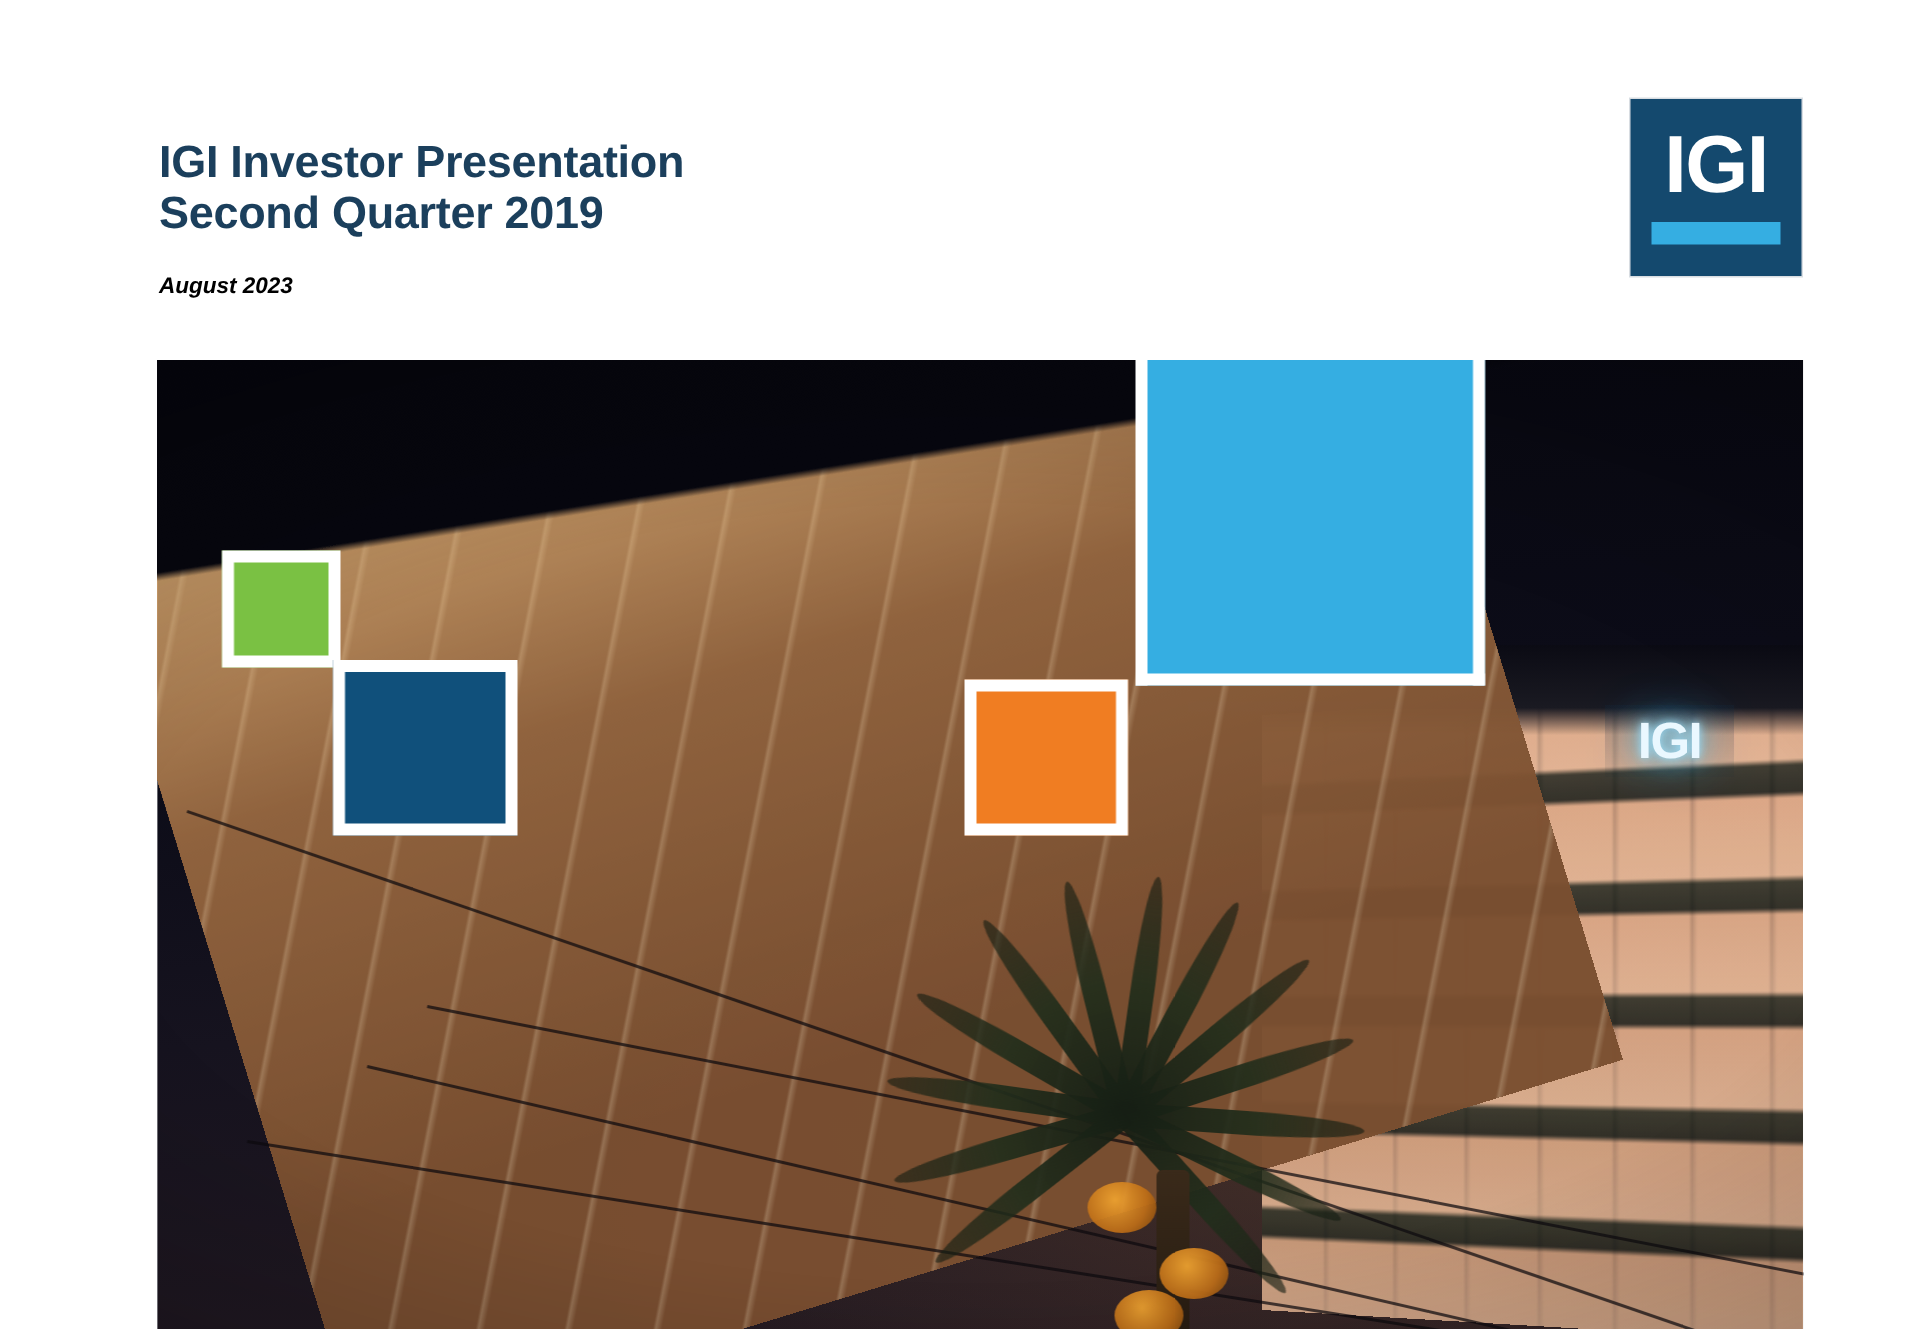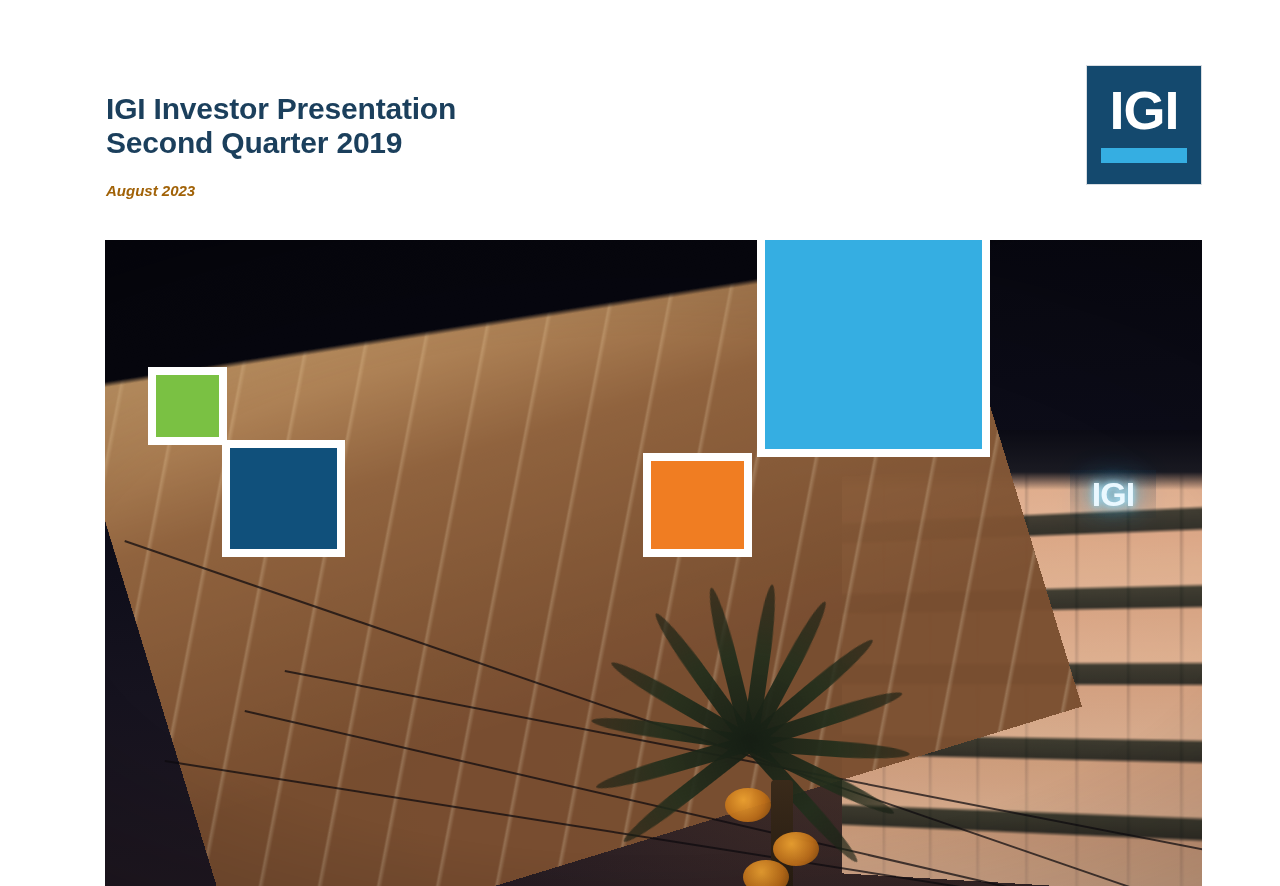--- a/index.html
+++ b/index.html
@@ -42,21 +42,21 @@
     line-height: 34px;
     white-space: nowrap;
   }
   .subtitle {
     position: absolute;
     left: 106px;
     top: 182px;
     font-size: 15px;
     font-weight: bold;
     font-style: italic;
-    color: #a16207;
+    color: #000000;
     white-space: nowrap;
   }
 
   
   .logo {
     position: absolute;
     left: 1087px;
     top: 66px;
     width: 114px;
     height: 118px;

